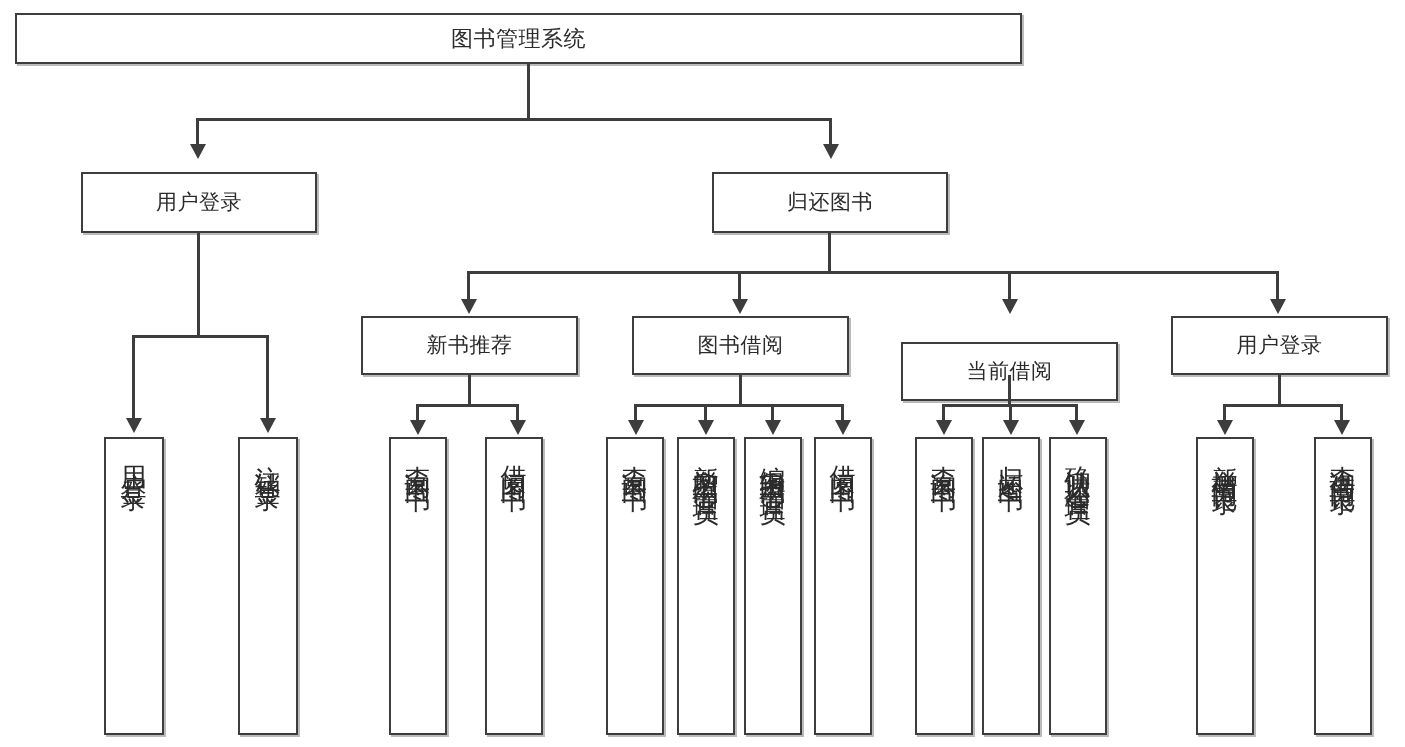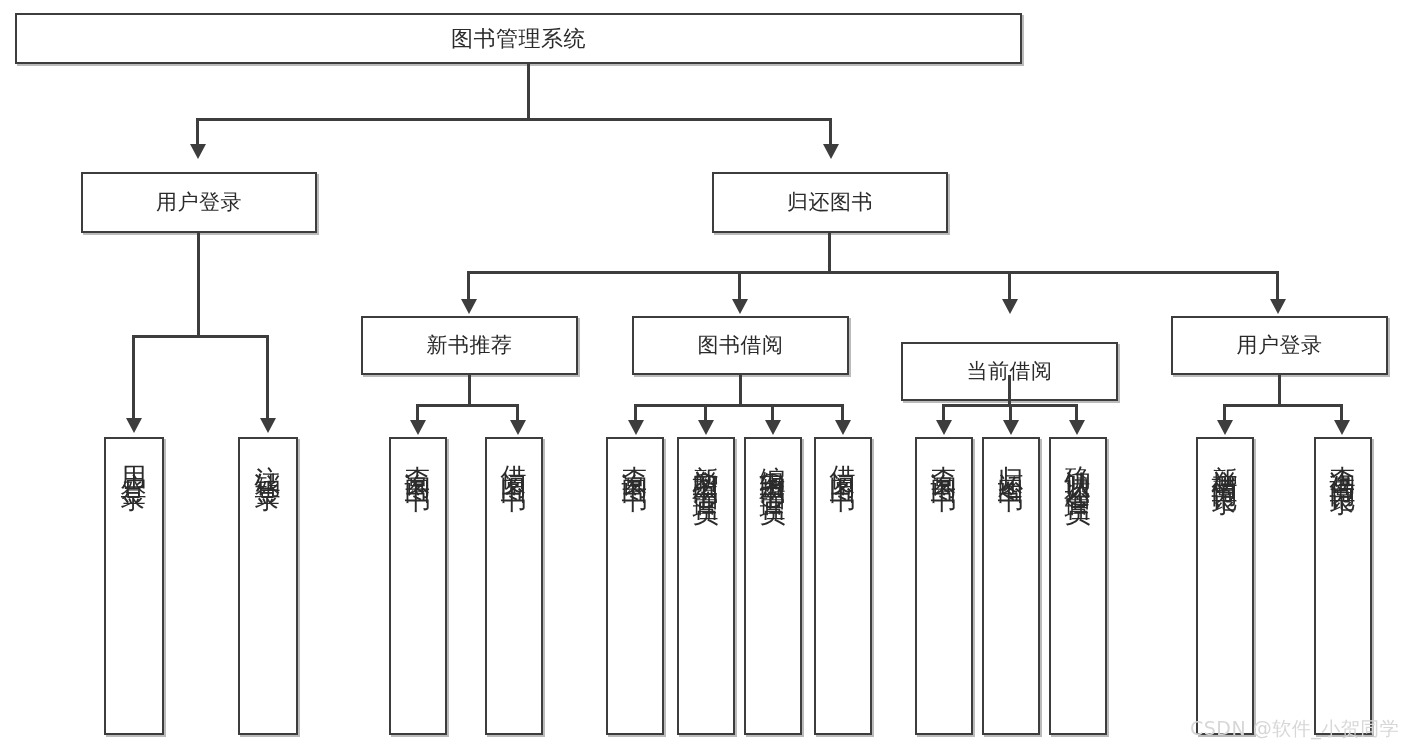--- a/index.html
+++ b/index.html
@@ -207,15 +207,14 @@
     <span class="lbl">确认归还（管理员）</span>
   </div>
 
   <div class="node vert tall" style="left:1196px;top:437px;width:58px;height:298px;">
     <span class="lbl">新增借阅记录</span>
   </div>
   <div class="node vert tall" style="left:1314px;top:437px;width:58px;height:298px;">
     <span class="lbl">查询借阅记录</span>
   </div>
 
-  <div class="watermark" style="left:1190px;top:716px;">CSDN @软件_小贺同学</div>
 
 </div>
 
 </body></html>

